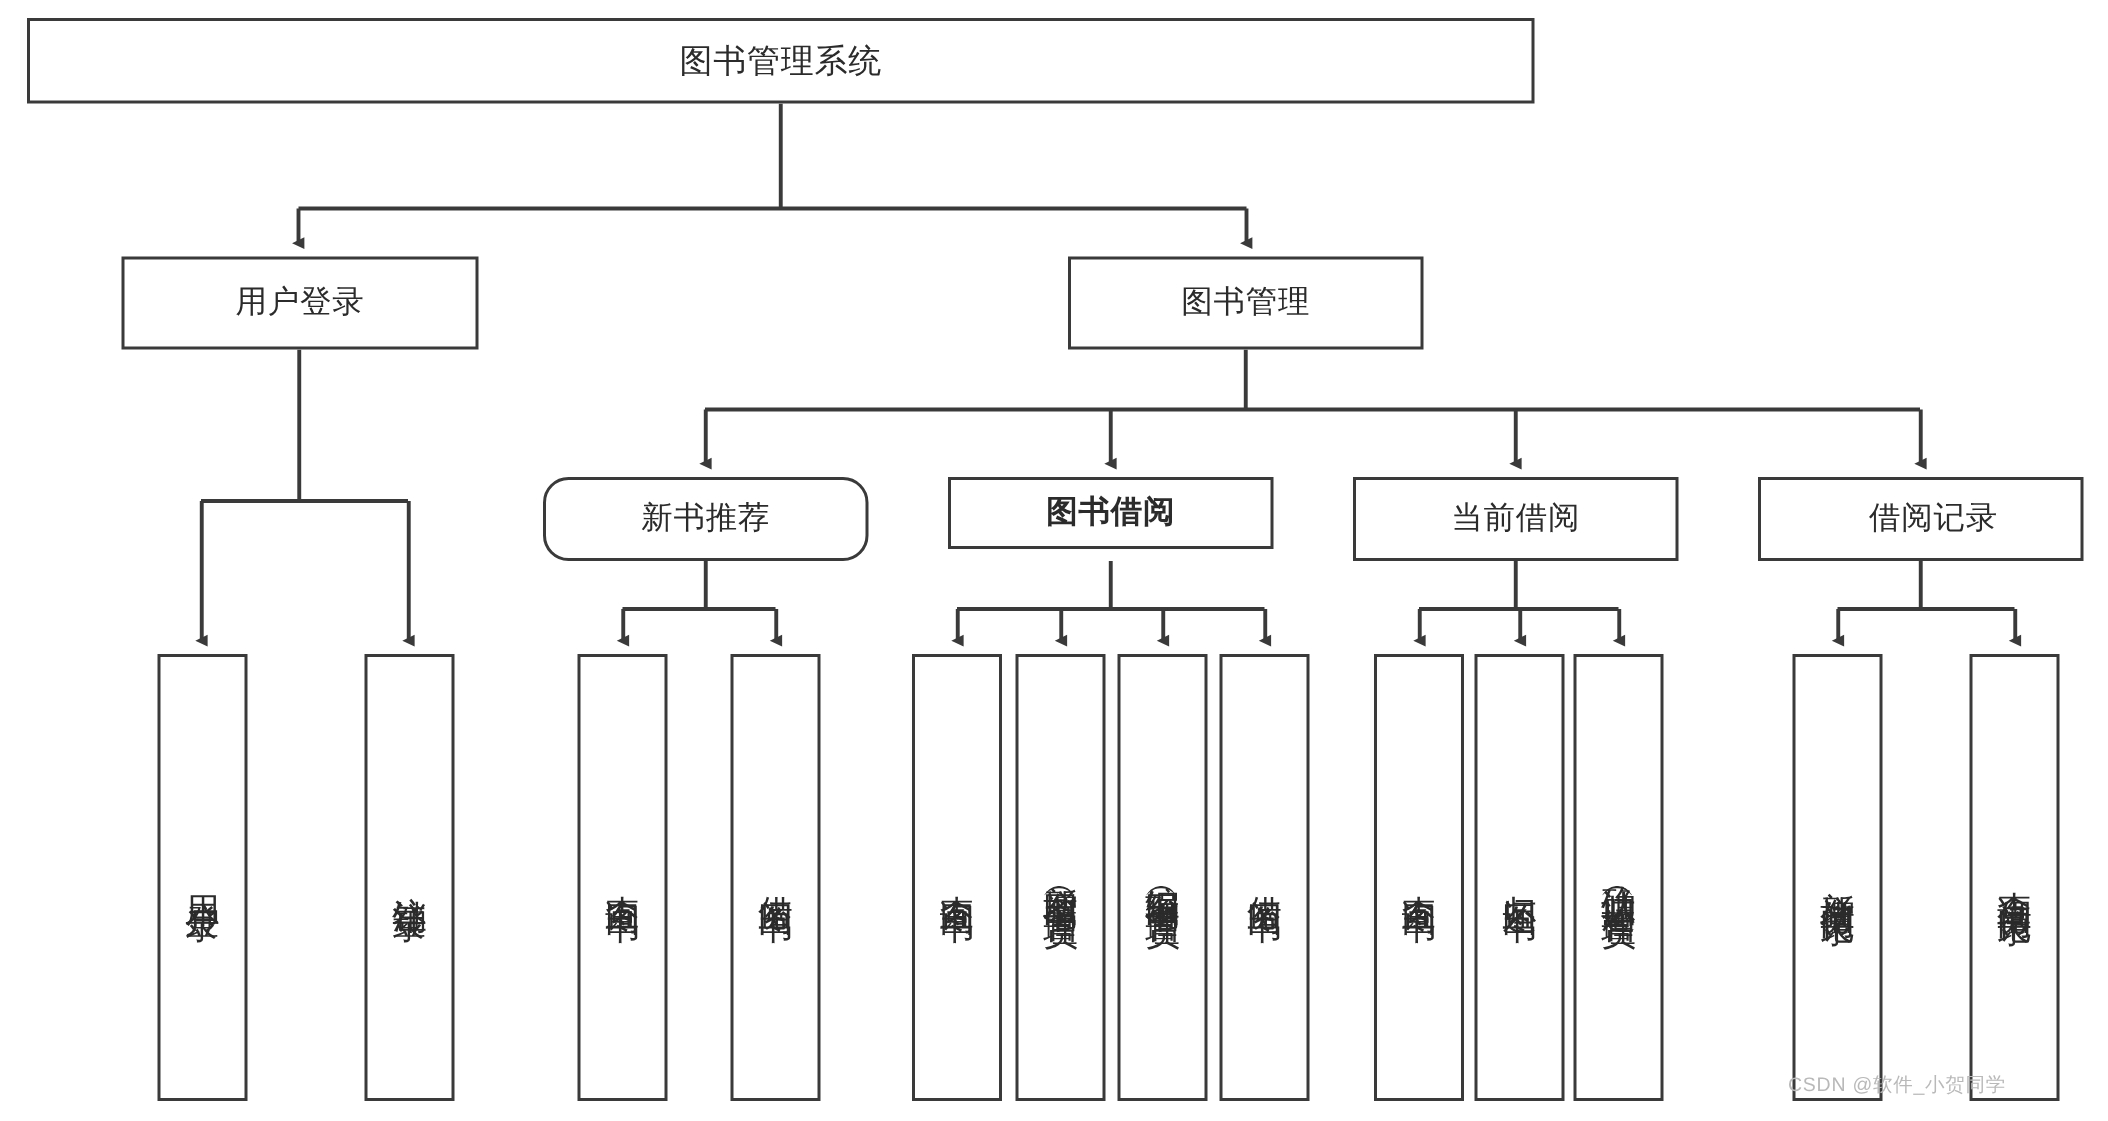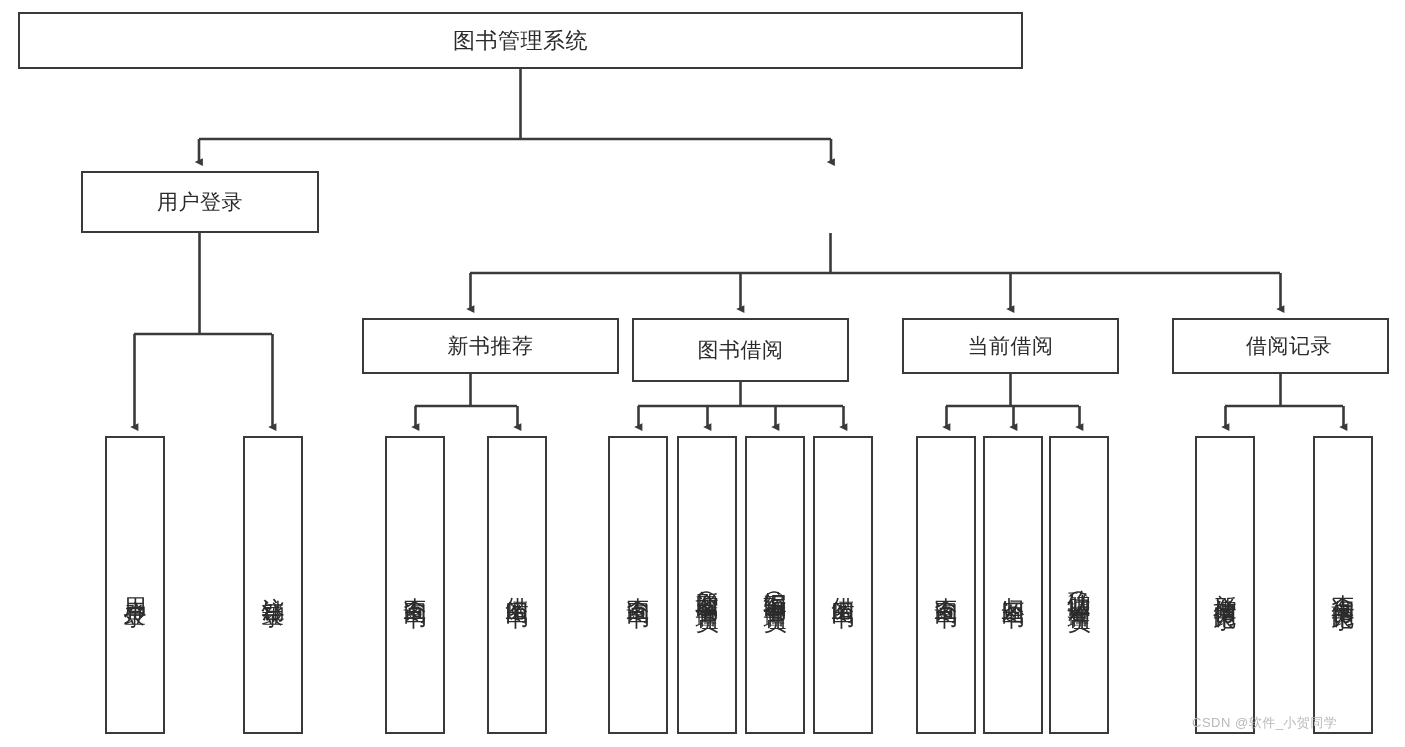--- a/index.html
+++ b/index.html
@@ -129,25 +129,28 @@
     </g>
   </svg>
 
   <div class="node horiz root" style="left:18px; top:12px; width:1005px; height:57px;">
     <span class="node-label">图书管理系统</span>
   </div>
 
   <div class="node horiz" style="left:81px; top:171px; width:238px; height:62px;">
     <span class="node-label">用户登录</span>
   </div>
-
-  <div class="node horiz" style="left:362px; top:318px; width:257px; height:56px;">
+  <div class="node horiz" style="left:712px; top:171px; width:237px; height:62px;">
+    <span class="node-label">图书管理</span>
+  </div>
+
+  <div class="node horiz" style="left:362px; top:318px; width:217px; height:56px;border-radius:17px;">
     <span class="node-label">新书推荐</span>
   </div>
-  <div class="node horiz" style="left:632px; top:318px; width:217px; height:64px;">
+  <div class="node horiz" style="left:632px; top:318px; width:217px; height:48px;font-weight:bold;">
     <span class="node-label">图书借阅</span>
   </div>
   <div class="node horiz" style="left:902px; top:318px; width:217px; height:56px;">
     <span class="node-label">当前借阅</span>
   </div>
   <div class="node horiz" style="left:1172px; top:318px; width:217px; height:56px;padding-left:17px;">
     <span class="node-label">借阅记录</span>
   </div>
 
   <div class="node vert" style="left:105px; top:436px; width:60px; height:298px;">

